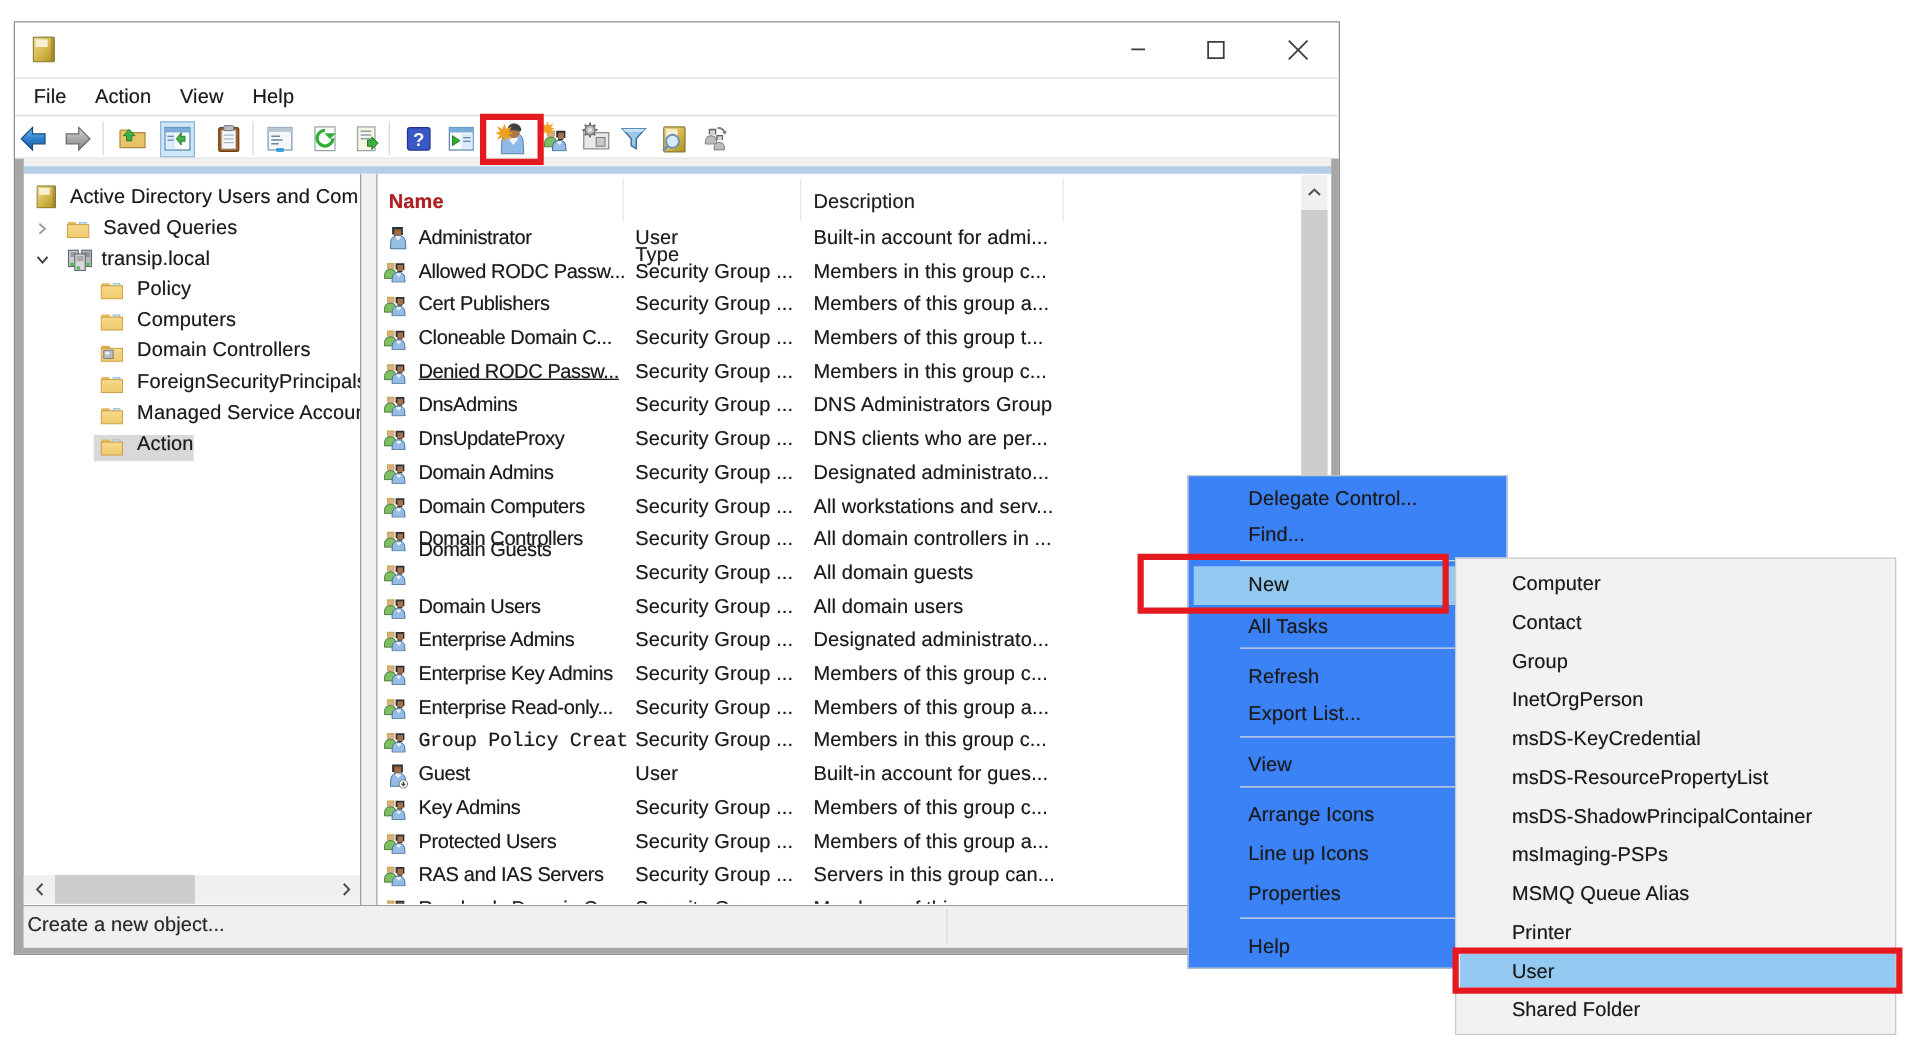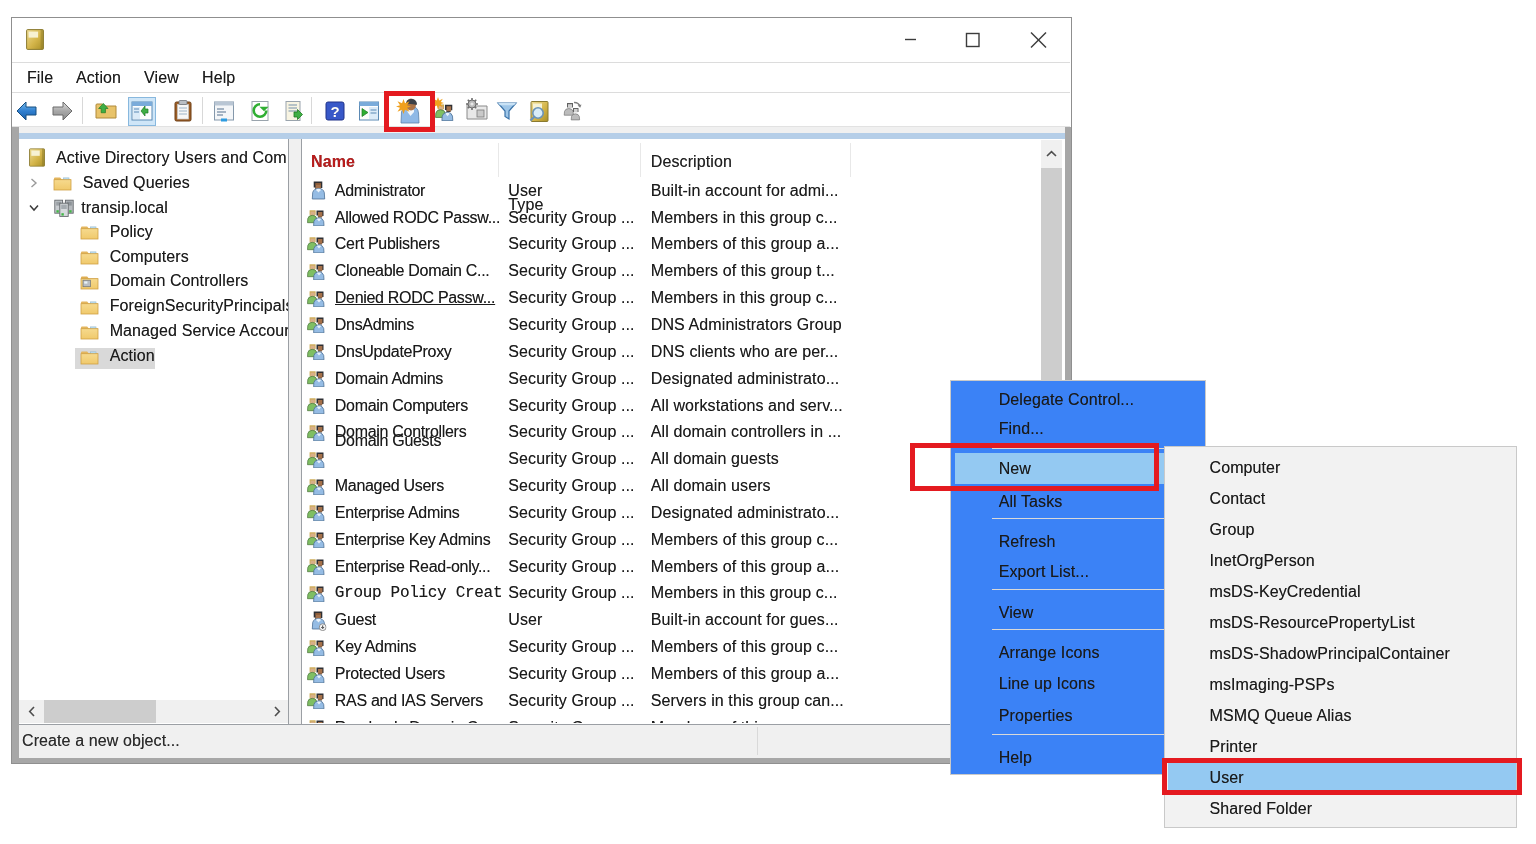--- a/index.html
+++ b/index.html
@@ -365,21 +365,21 @@
     <div class="txt" style="left:349.3px;top:283.4px;width:200px;overflow:hidden;">All domain controllers in ...</div>
     <svg class="abs" style="left:5.5px;top:311.7px;" width="21" height="17" viewBox="0 0 21 17">
         <use href="#group"></use>
       </svg>
     <div class="txt" style="letter-spacing:-0.3px;left:33.3px;top:292px;width:167px;overflow:hidden;">Domain Guests</div>
     <div class="txt" style="left:206.8px;top:310.2px;">Security Group ...</div>
     <div class="txt" style="left:349.3px;top:310.2px;width:200px;overflow:hidden;">All domain guests</div>
     <svg class="abs" style="left:5.5px;top:338.6px;" width="21" height="17" viewBox="0 0 21 17">
         <use href="#group"></use>
       </svg>
-    <div class="txt" style="letter-spacing:-0.3px;left:33.3px;top:337.1px;width:167px;overflow:hidden;">Managed Users</div>
+    <div class="txt" style="letter-spacing:-0.3px;left:33.3px;top:337.1px;width:167px;overflow:hidden;">Domain Users</div>
     <div class="txt" style="left:206.8px;top:337.1px;">Security Group ...</div>
     <div class="txt" style="left:349.3px;top:337.1px;width:200px;overflow:hidden;">All domain users</div>
     <svg class="abs" style="left:5.5px;top:365.4px;" width="21" height="17" viewBox="0 0 21 17">
         <use href="#group"></use>
       </svg>
     <div class="txt" style="letter-spacing:-0.3px;left:33.3px;top:363.9px;width:167px;overflow:hidden;">Enterprise Admins</div>
     <div class="txt" style="left:206.8px;top:363.9px;">Security Group ...</div>
     <div class="txt" style="left:349.3px;top:363.9px;width:200px;overflow:hidden;">Designated administrato...</div>
     <svg class="abs" style="left:5.5px;top:392.2px;" width="21" height="17" viewBox="0 0 21 17">
         <use href="#group"></use>

